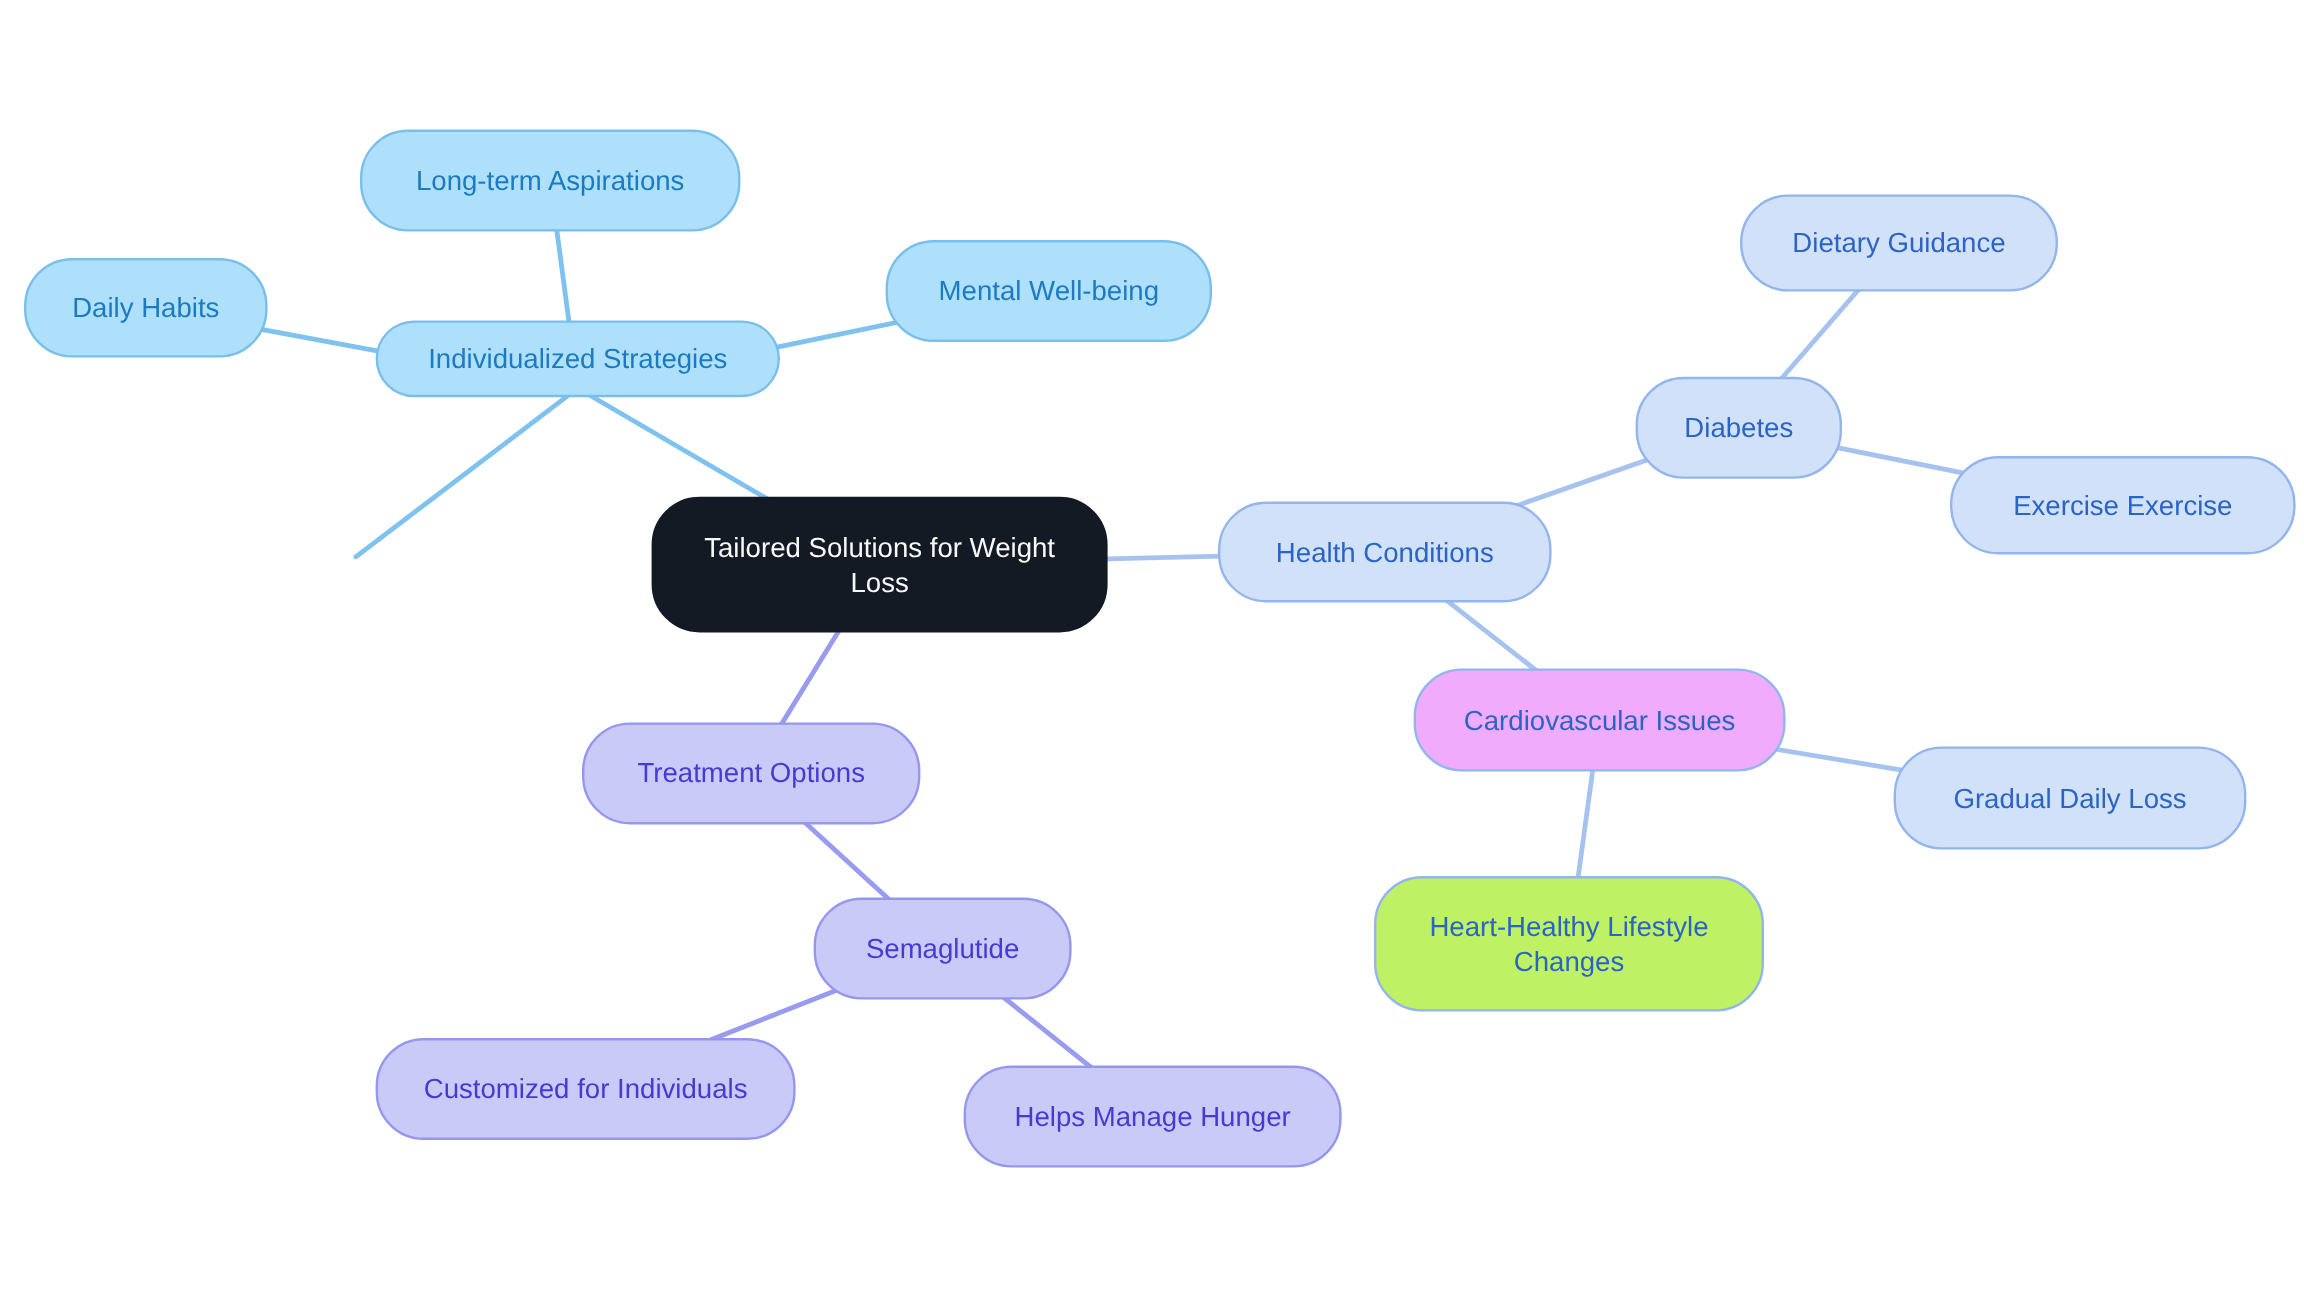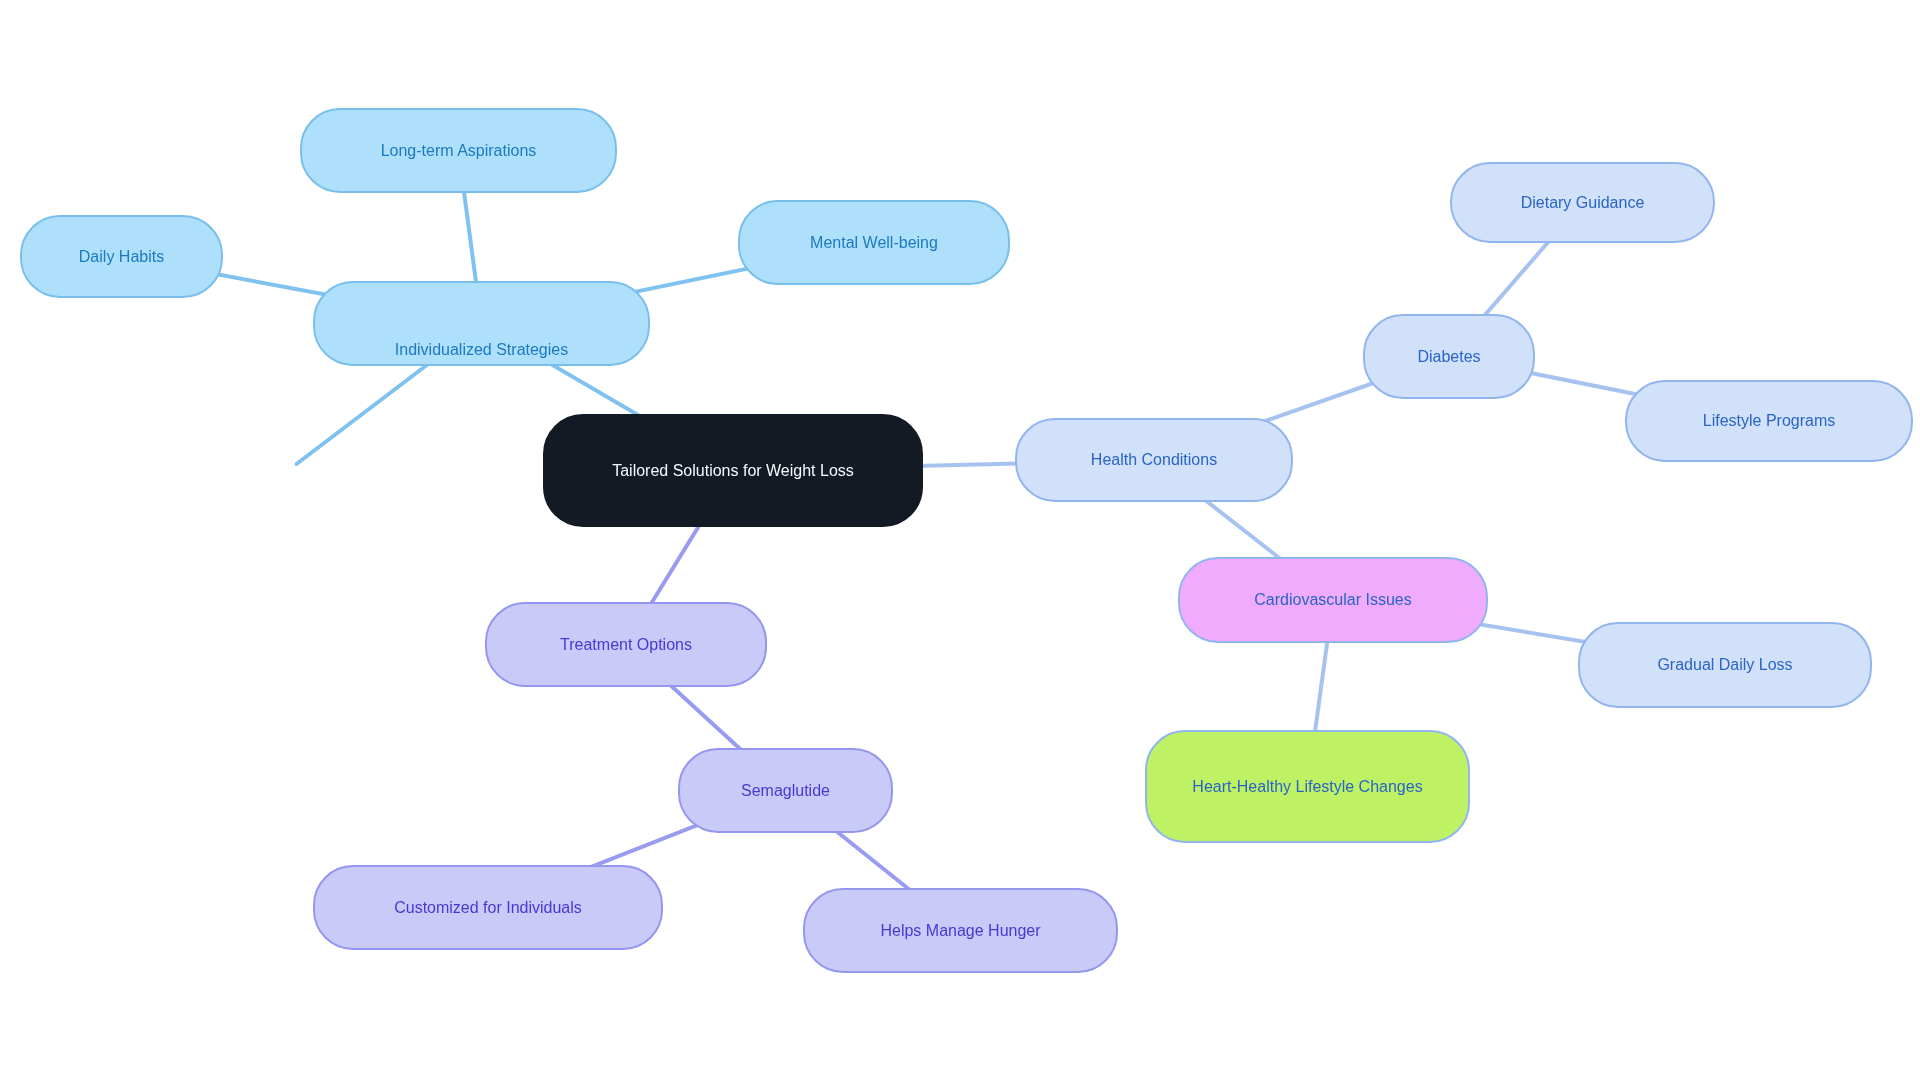--- a/index.html
+++ b/index.html
@@ -33,21 +33,21 @@
   }
   .node {
     position: absolute;
     box-sizing: border-box;
     display: flex;
     align-items: center;
     justify-content: center;
     text-align: center;
     border-radius: 40px;
     border: 2px solid transparent;
-    font-size: 16px;
+    font-size: 23px;
     line-height: 1.25;
     padding: 4px 18px;
     cursor: default;
     user-select: none;
   }
 </style>
 </head>
 <body>
 
 <div class="canvas">
@@ -66,21 +66,21 @@
       <line x1="1333" y1="600" x2="1725" y2="665" stroke="#a6c3f0" stroke-width="4" stroke-linecap="round"></line>
       <line x1="1333" y1="600" x2="1307.5" y2="786.5" stroke="#a6c3f0" stroke-width="4" stroke-linecap="round"></line>
       <line x1="626" y1="644.5" x2="785.5" y2="790.5" stroke="#999bf0" stroke-width="4" stroke-linecap="round"></line>
       <line x1="785.5" y1="790.5" x2="488" y2="907.5" stroke="#999bf0" stroke-width="4" stroke-linecap="round"></line>
       <line x1="785.5" y1="790.5" x2="960.5" y2="930.5" stroke="#999bf0" stroke-width="4" stroke-linecap="round"></line>
     </svg>
   <div class="node-layer">
       <div class="node" style="left: 543px; top: 414px; width: 380px; height: 113px; background: rgb(19, 26, 36); border-color: rgb(19, 26, 36); color: rgb(247, 249, 252);">
         <span>Tailored Solutions for Weight Loss</span>
       </div>
-      <div class="node" style="left: 313px; top: 281px; width: 337px; height: 85px; background: rgb(175, 224, 251); border-color: rgb(121, 191, 236); color: rgb(27, 122, 193); align-items: flex-end;">
+      <div class="node" style="left: 313px; top: 267px; width: 337px; height: 64px; background: rgb(175, 224, 251); border-color: rgb(121, 191, 236); color: rgb(27, 122, 193);">
         <span>Individualized Strategies</span>
       </div>
       <div class="node" style="left: 300px; top: 108px; width: 317px; height: 85px; background: rgb(175, 224, 251); border-color: rgb(121, 191, 236); color: rgb(27, 122, 193);">
         <span>Long-term Aspirations</span>
       </div>
       <div class="node" style="left: 20px; top: 215px; width: 203px; height: 83px; background: rgb(175, 224, 251); border-color: rgb(121, 191, 236); color: rgb(27, 122, 193);">
         <span>Daily Habits</span>
       </div>
       <div class="node" style="left: 738px; top: 200px; width: 272px; height: 85px; background: rgb(175, 224, 251); border-color: rgb(121, 191, 236); color: rgb(27, 122, 193);">
         <span>Mental Well-being</span>
@@ -88,21 +88,21 @@
       <div class="node" style="left: 1015px; top: 418px; width: 278px; height: 84px; background: rgb(208, 225, 249); border-color: rgb(147, 181, 237); color: rgb(42, 100, 197);">
         <span>Health Conditions</span>
       </div>
       <div class="node" style="left: 1363px; top: 314px; width: 172px; height: 85px; background: rgb(208, 225, 249); border-color: rgb(147, 181, 237); color: rgb(42, 100, 197);">
         <span>Diabetes</span>
       </div>
       <div class="node" style="left: 1450px; top: 162px; width: 265px; height: 81px; background: rgb(208, 225, 249); border-color: rgb(147, 181, 237); color: rgb(42, 100, 197);">
         <span>Dietary Guidance</span>
       </div>
       <div class="node" style="left: 1625px; top: 380px; width: 288px; height: 82px; background: rgb(208, 225, 249); border-color: rgb(147, 181, 237); color: rgb(42, 100, 197);">
-        <span>Lifestyle Programs</span>
+        <span>Exercise Exercise</span>
       </div>
       <div class="node" style="left: 1178px; top: 557px; width: 310px; height: 86px; background: #f0abfc; border-color: rgb(147, 181, 237); color: rgb(42, 100, 197);">
         <span>Cardiovascular Issues</span>
       </div>
       <div class="node" style="left: 1578px; top: 622px; width: 294px; height: 86px; background: rgb(208, 225, 249); border-color: rgb(147, 181, 237); color: rgb(42, 100, 197);">
         <span>Gradual Daily Loss</span>
       </div>
       <div class="node" style="left: 1145px; top: 730px; width: 325px; height: 113px; background: #bef264; border-color: rgb(147, 181, 237); color: rgb(42, 100, 197);">
         <span>Heart-Healthy Lifestyle Changes</span>
       </div>

